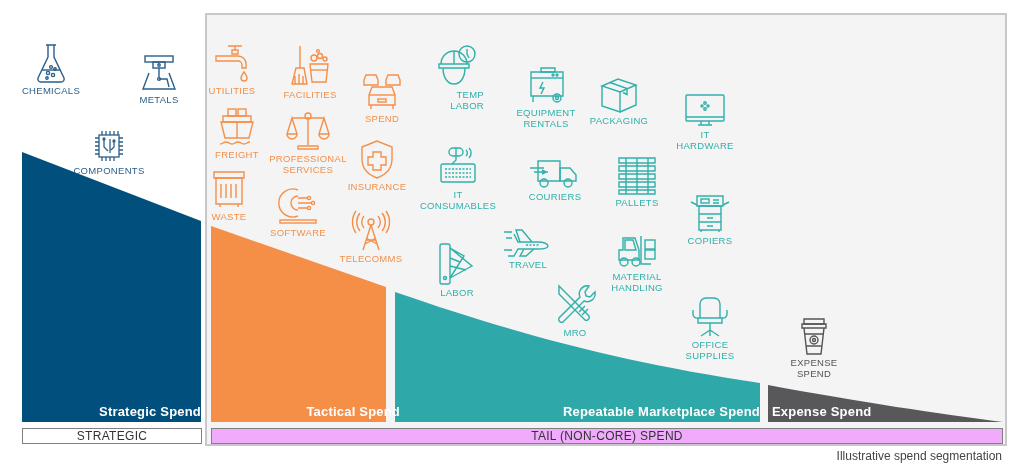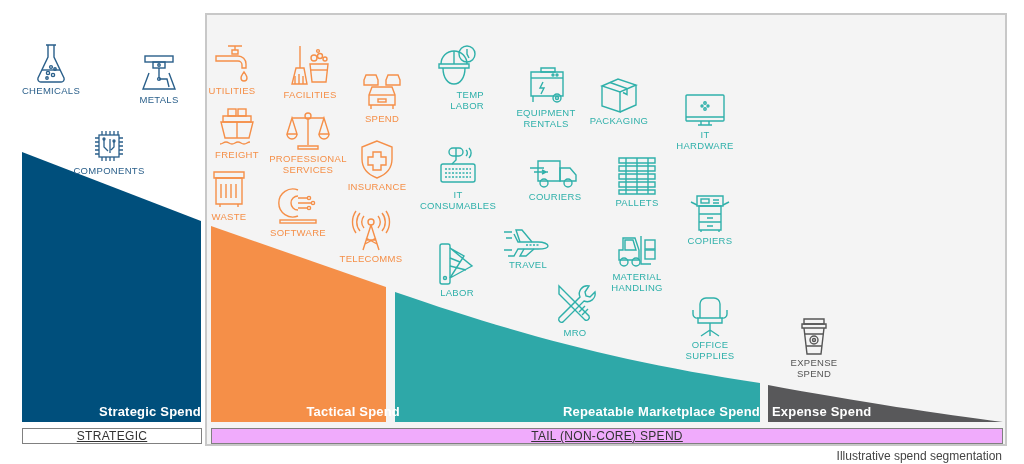--- a/index.html
+++ b/index.html
@@ -1,20 +1,20 @@
 <!DOCTYPE html>
 <html><head>
 <meta charset="utf-8">
 <style>
   html,body{margin:0;padding:0;background:#ffffff;}
   body{width:1024px;height:464px;position:relative;overflow:hidden;font-family:"Liberation Sans",sans-serif;}
   .panel{position:absolute;left:205px;top:13px;width:802px;height:433px;background:#f4f4f4;border:2px solid #c8c8c8;box-sizing:border-box;border-left-color:#c8c8c8;}
   svg.shapes{position:absolute;left:0;top:0;}
   .seg-label{position:absolute;color:#fff;font-weight:bold;font-size:13px;text-align:right;letter-spacing:0.2px;}
-  .cat-bar{position:absolute;height:16px;border:1px solid #808080;box-sizing:border-box;font-size:12px;line-height:14px;text-align:center;color:#333;letter-spacing:0.3px;text-decoration:underline;}
+  .cat-bar{position:absolute;height:16px;border:1px solid #808080;box-sizing:border-box;font-size:12px;line-height:14px;text-align:center;color:#333;letter-spacing:0.3px;}
   .item{position:absolute;text-align:center;font-size:9.5px;line-height:10.5px;letter-spacing:0.3px;}
   .item svg{display:block;margin:0 auto 2px auto;}
   .blue{color:#2a5f8a;}
   .orange{color:#f58f48;}
   .teal{color:#2fb0aa;}
   .gray{color:#555;margin-left:12px;}
   .caption{position:absolute;right:22px;top:449px;font-size:12px;color:#444;}
 </style>
 </head>
 <body>

